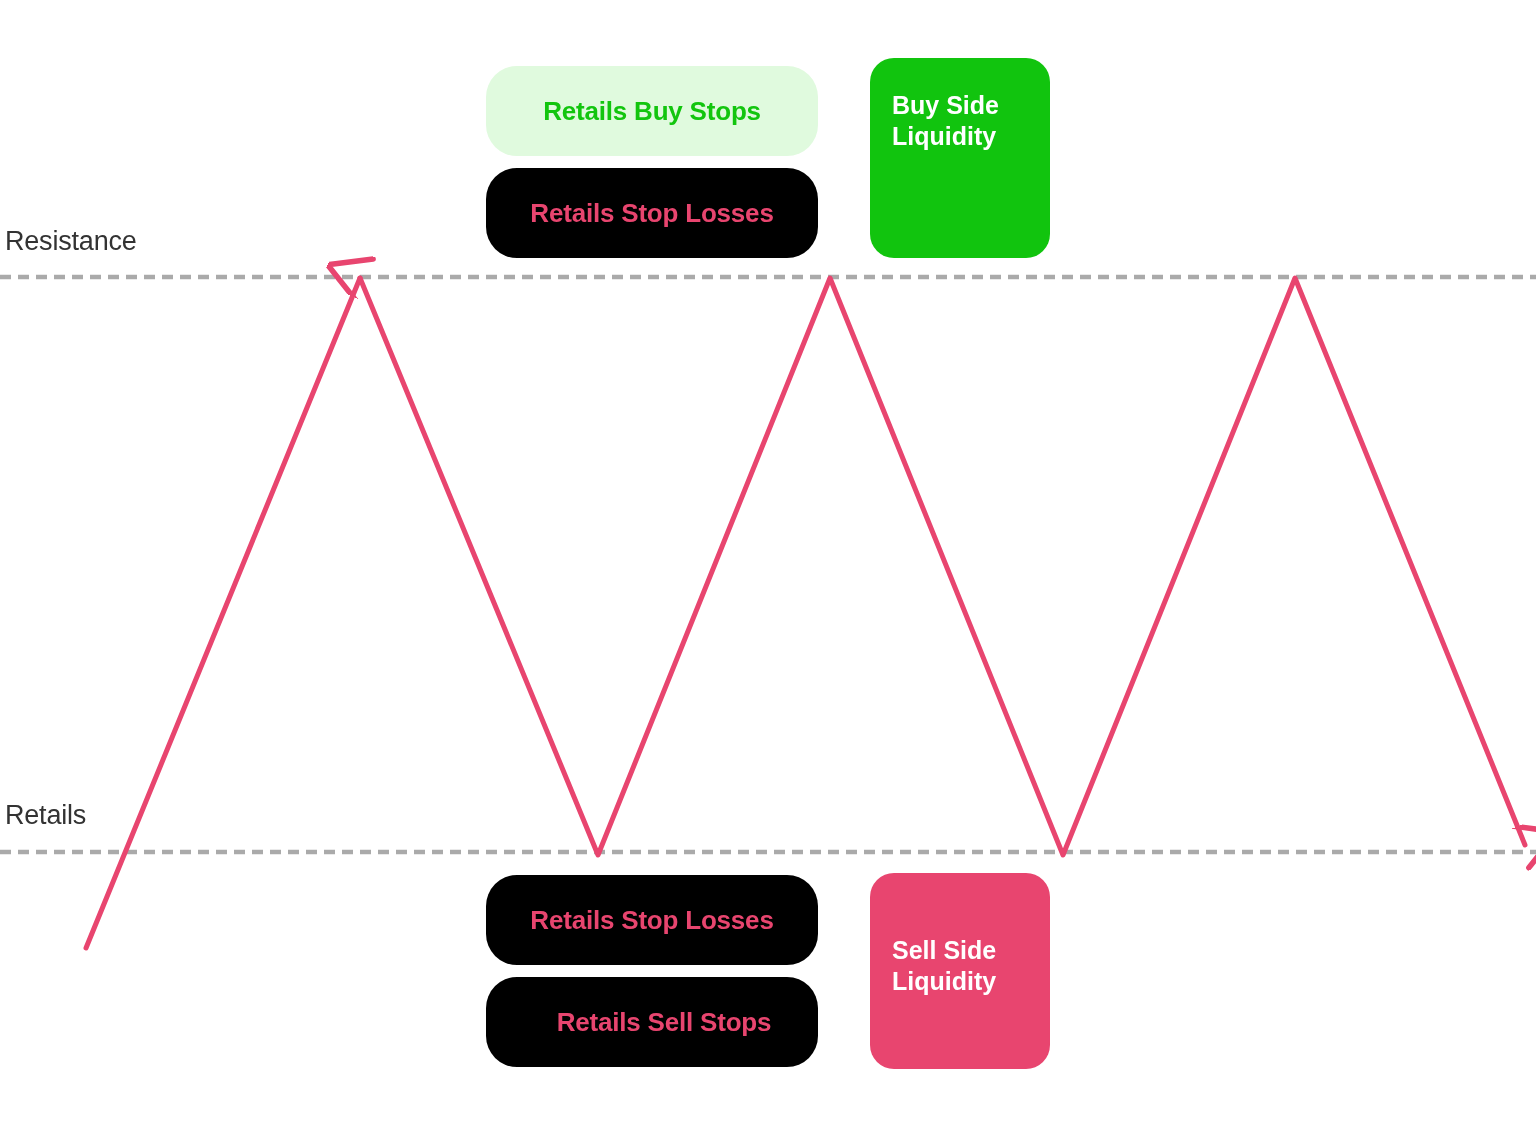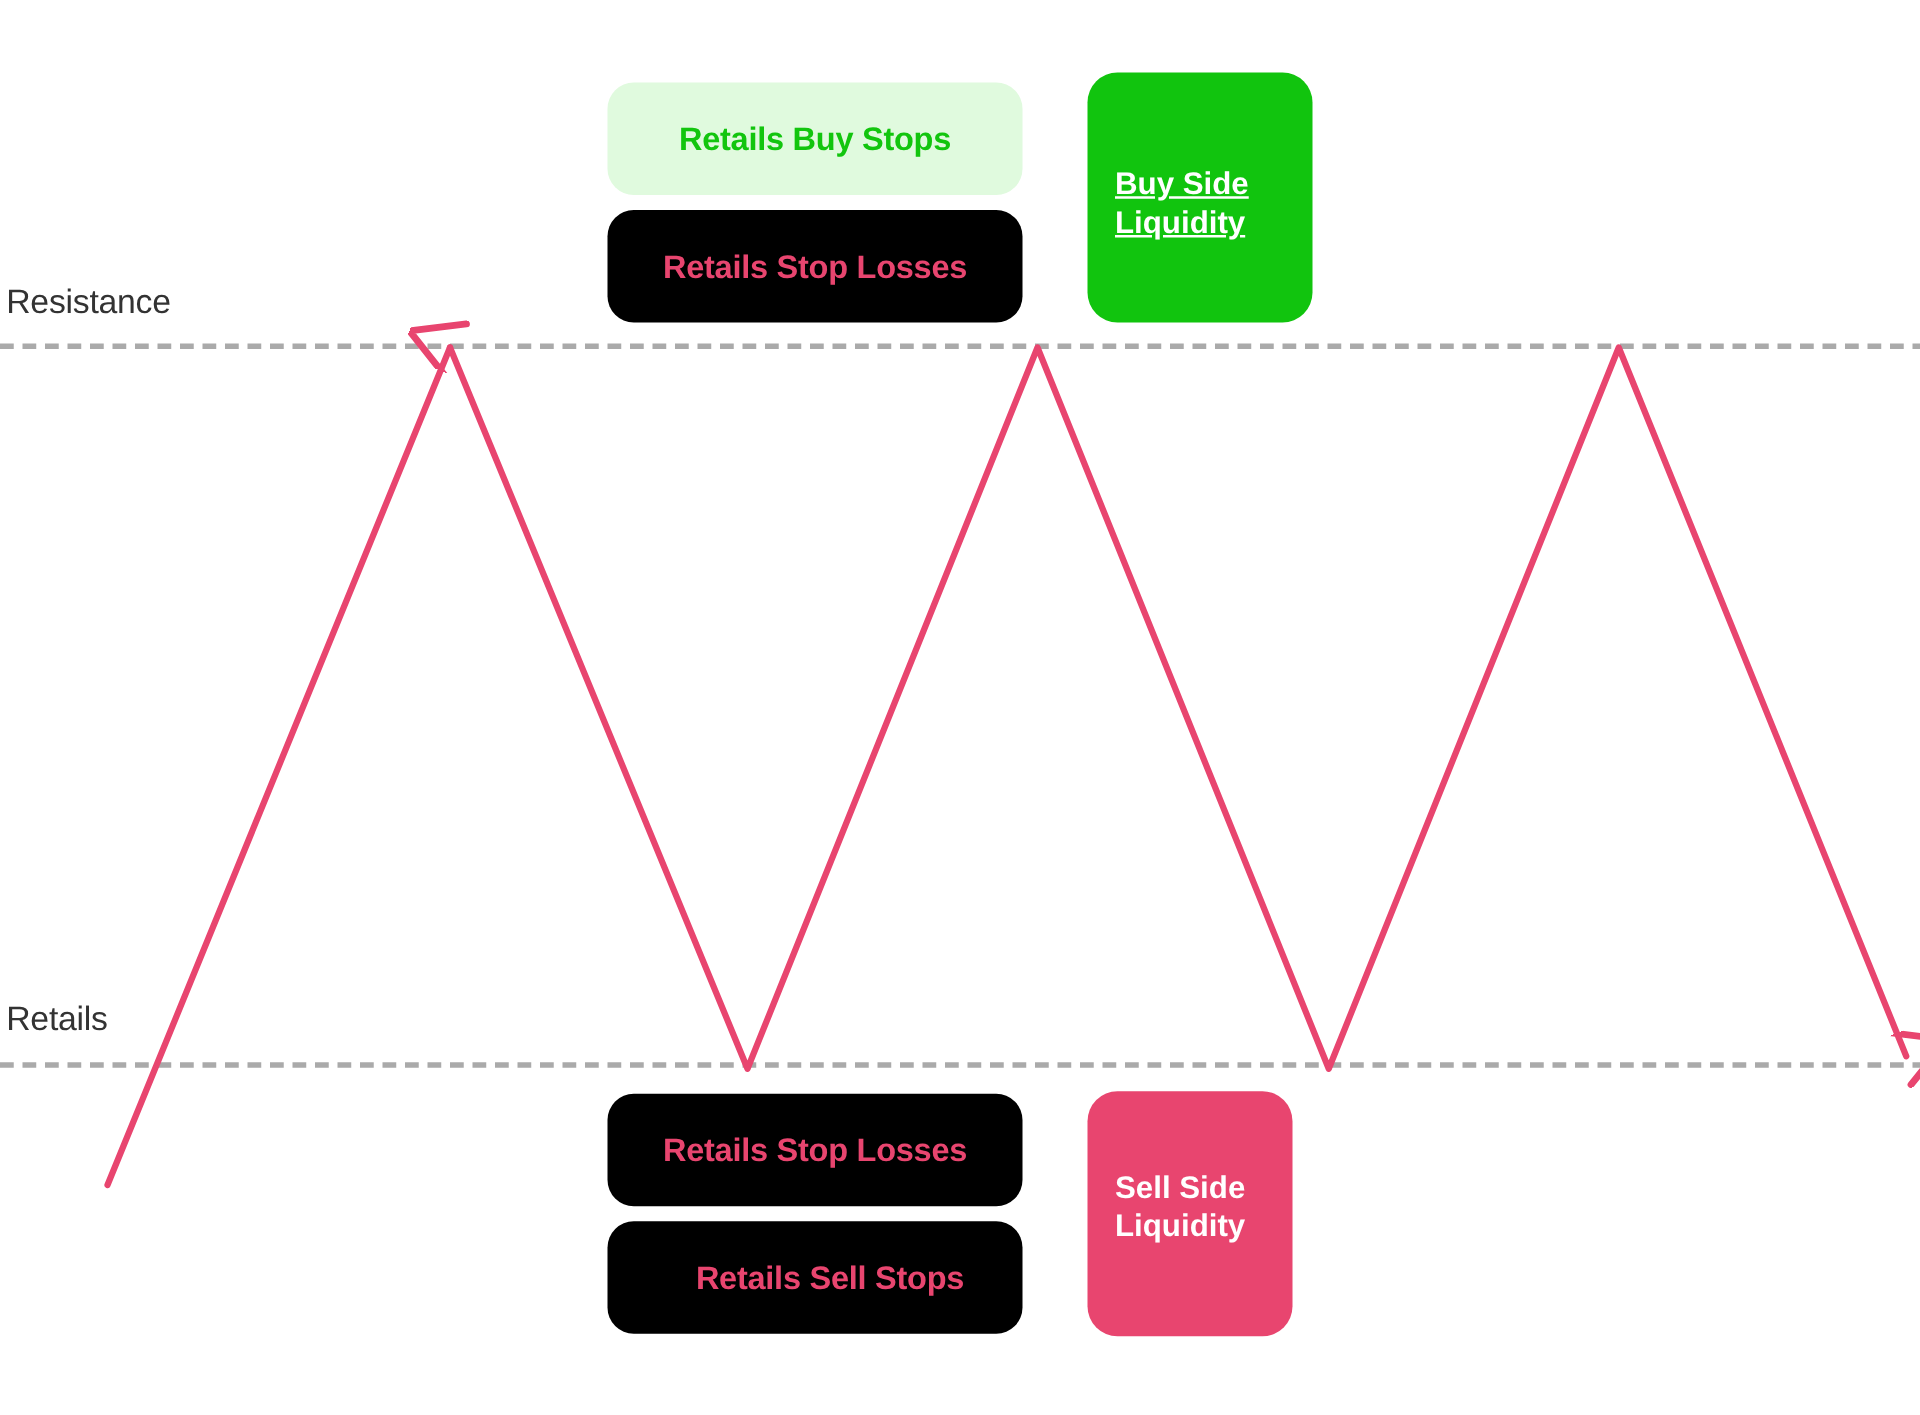--- a/index.html
+++ b/index.html
@@ -31,21 +31,21 @@
     font-size: 27px;
     color: #333333;
     letter-spacing: -0.2px;
     white-space: nowrap;
   }
   #label-resistance { left: 5px; top: 226px; }
   #label-support    { left: 5px; top: 800px; }
 
   .pill {
     position: absolute;
-    border-radius: 21px;
+    border-radius: 31px;
     display: flex;
     align-items: center;
     justify-content: center;
     font-weight: bold;
     font-size: 26px;
     letter-spacing: -0.2px;
     white-space: nowrap;
     box-sizing: border-box;
   }
   .pill-green { background: #e0fade; color: #12c50e; }
@@ -68,22 +68,22 @@
   .box-green { background: #11c40e; }
   .box-pink  { background: #e8456f; }
 
   
   #pill-retails-buy-stops    { left: 486px; top: 66px;  width: 332px; height: 90px; }
   #pill-retails-stop-losses-top { left: 486px; top: 168px; width: 332px; height: 90px; }
   
   #pill-retails-stop-losses-bottom { left: 486px; top: 875px; width: 332px; height: 90px; }
   #pill-retails-sell-stops   { left: 486px; top: 977px; width: 332px; height: 90px; padding-left: 24px; }
 
-  #box-buy-side-liquidity  { left: 870px; top: 58px;  width: 180px; height: 200px; align-items: flex-start; padding-top: 74px; text-decoration: underline; }
-  #box-sell-side-liquidity { left: 870px; top: 873px; width: 164px; height: 196px; align-items: flex-start; padding-top: 62px; }
+  #box-buy-side-liquidity  { left: 870px; top: 58px;  width: 180px; height: 200px; align-items: flex-start; padding-top: 32px; }
+  #box-sell-side-liquidity { left: 870px; top: 873px; width: 180px; height: 196px; align-items: flex-start; padding-top: 62px; }
 </style>
 </head>
 <body>
 
 <div id="stage">
 
   <svg id="chart-svg" viewBox="0 0 1536 1132">
     <defs>
       <marker id="arrow-up" markerWidth="9" markerHeight="9" refX="4" refY="7" orient="auto" markerUnits="strokeWidth">
         <path d="M 4 0 L 8.5 8 M 4 0 L -0.5 8" fill="none" stroke="#e8456f" stroke-width="1.1" stroke-linecap="round"></path>

